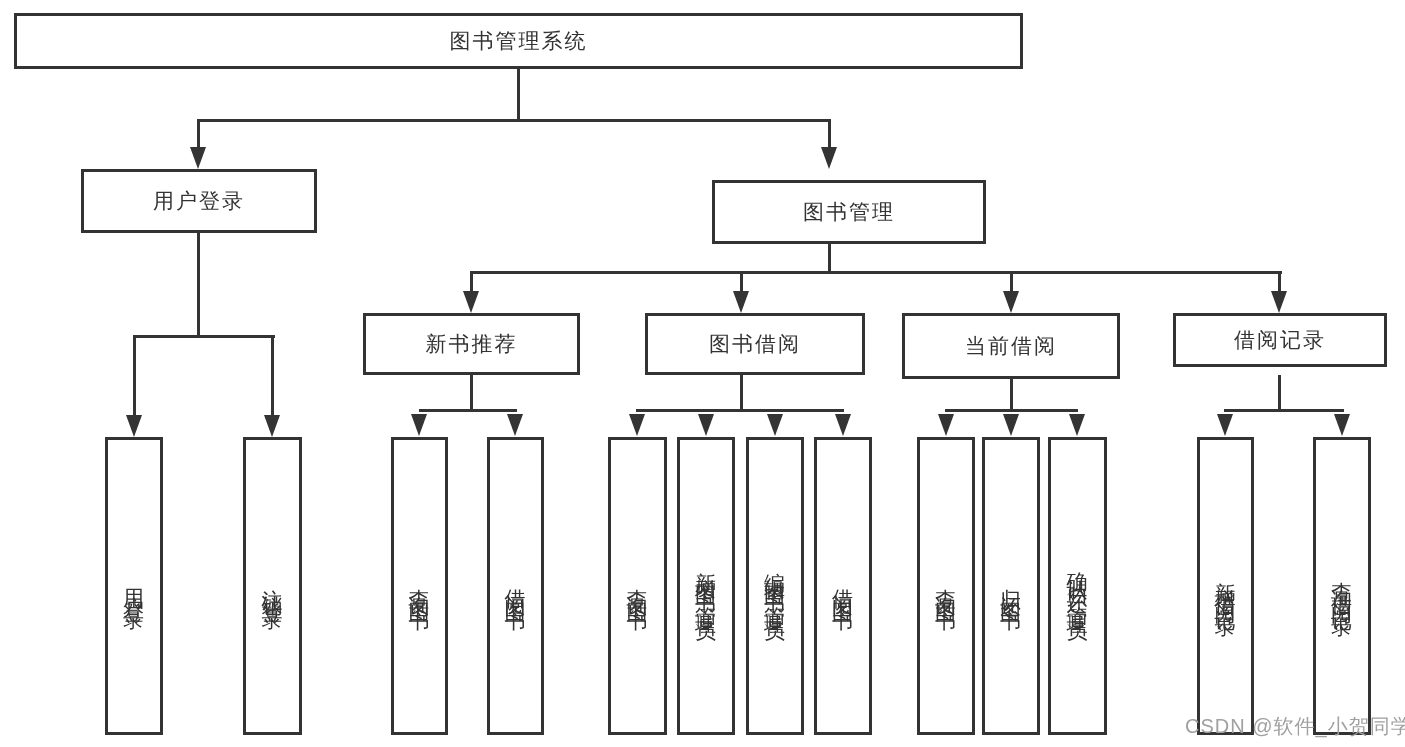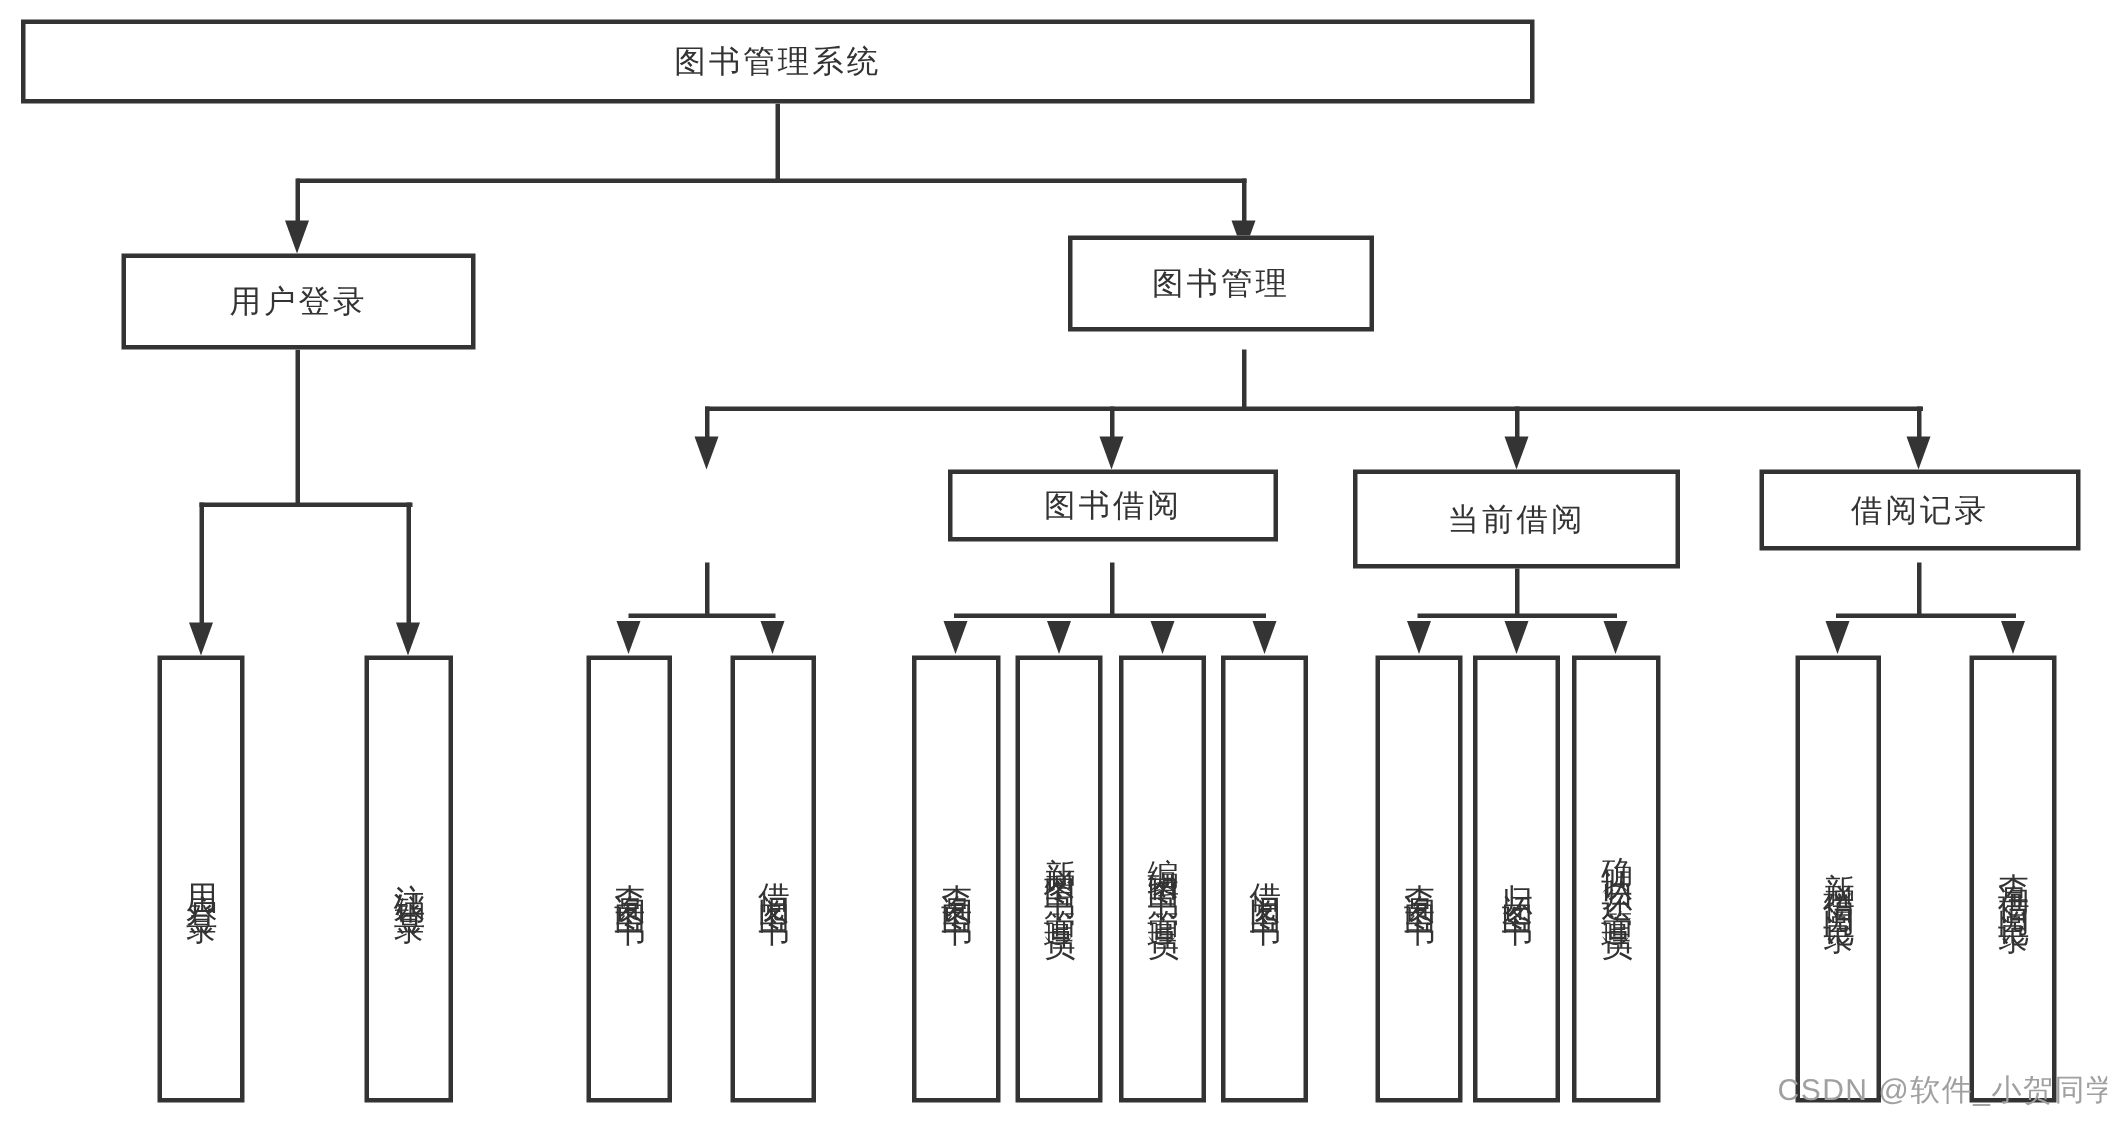--- a/index.html
+++ b/index.html
@@ -68,21 +68,21 @@
   <div class="vline" style="left:517px;top:69px;height:52px"></div>
   <div class="hline" style="left:198px;top:119px;width:633px"></div>
   <div class="vline" style="left:197px;top:119px;height:30px"></div>
   <div class="arrow" style="left:190px;top:147px"></div>
   <div class="vline" style="left:828px;top:119px;height:30px"></div>
   <div class="arrow" style="left:821px;top:147px"></div>
 
   <div class="node" style="left:81px;top:169px;width:236px;height:64px">
     <span class="hlabel">用户登录</span>
   </div>
-  <div class="node" style="left:712px;top:157px;width:204px;height:64px">
+  <div class="node" style="left:712px;top:180px;width:274px;height:64px">
     <span class="hlabel">图书管理</span>
   </div>
 
   <div class="vline" style="left:197px;top:233px;height:104px"></div>
   <div class="hline" style="left:133px;top:335px;width:142px"></div>
   <div class="vline" style="left:133px;top:335px;height:82px"></div>
   <div class="arrow" style="left:126px;top:415px"></div>
   <div class="vline" style="left:271px;top:335px;height:82px"></div>
   <div class="arrow" style="left:264px;top:415px"></div>
 
@@ -90,21 +90,24 @@
   <div class="hline" style="left:470px;top:271px;width:812px"></div>
   <div class="vline" style="left:470px;top:271px;height:22px"></div>
   <div class="arrow" style="left:463px;top:291px"></div>
   <div class="vline" style="left:740px;top:271px;height:22px"></div>
   <div class="arrow" style="left:733px;top:291px"></div>
   <div class="vline" style="left:1010px;top:271px;height:22px"></div>
   <div class="arrow" style="left:1003px;top:291px"></div>
   <div class="vline" style="left:1278px;top:271px;height:22px"></div>
   <div class="arrow" style="left:1271px;top:291px"></div>
 
-  <div class="node" style="left:632px;top:313px;width:220px;height:48px">
+  <div class="node" style="left:363px;top:313px;width:217px;height:62px">
+    <span class="hlabel">新书推荐</span>
+  </div>
+  <div class="node" style="left:645px;top:313px;width:220px;height:62px">
     <span class="hlabel">图书借阅</span>
   </div>
   <div class="node" style="left:902px;top:313px;width:218px;height:66px">
     <span class="hlabel">当前借阅</span>
   </div>
   <div class="node" style="left:1173px;top:313px;width:214px;height:54px">
     <span class="hlabel">借阅记录</span>
   </div>
 
   <div class="vline" style="left:470px;top:375px;height:37px"></div>

